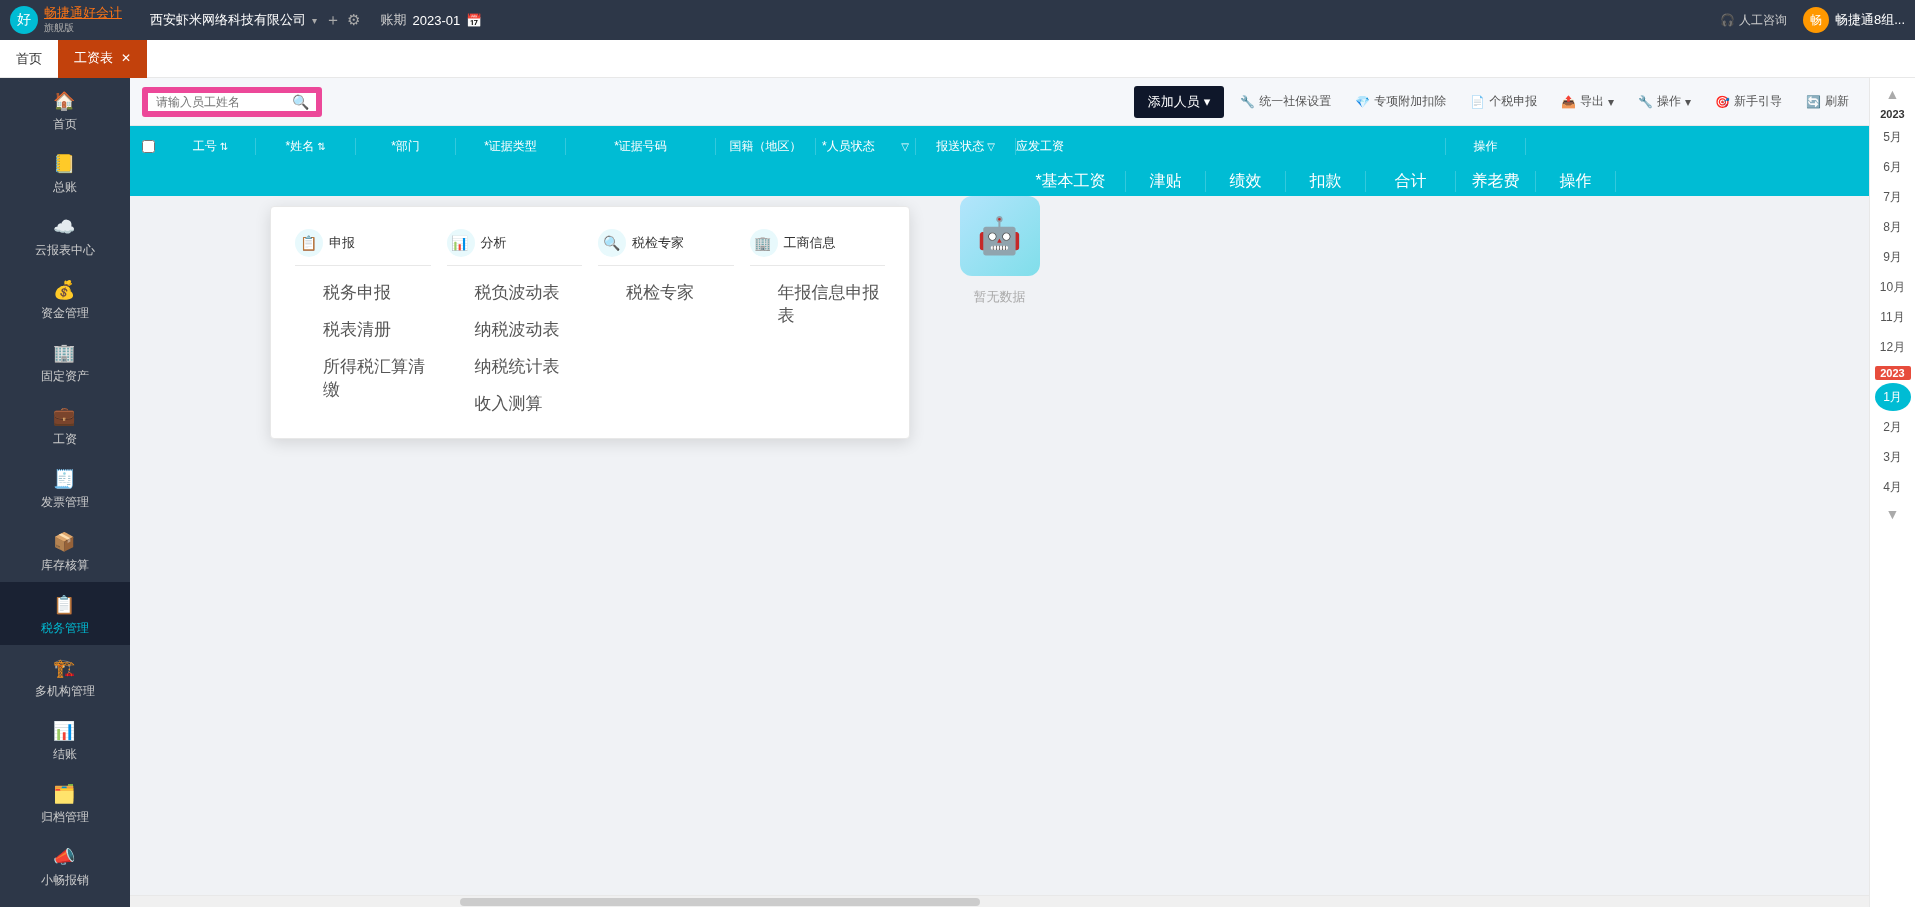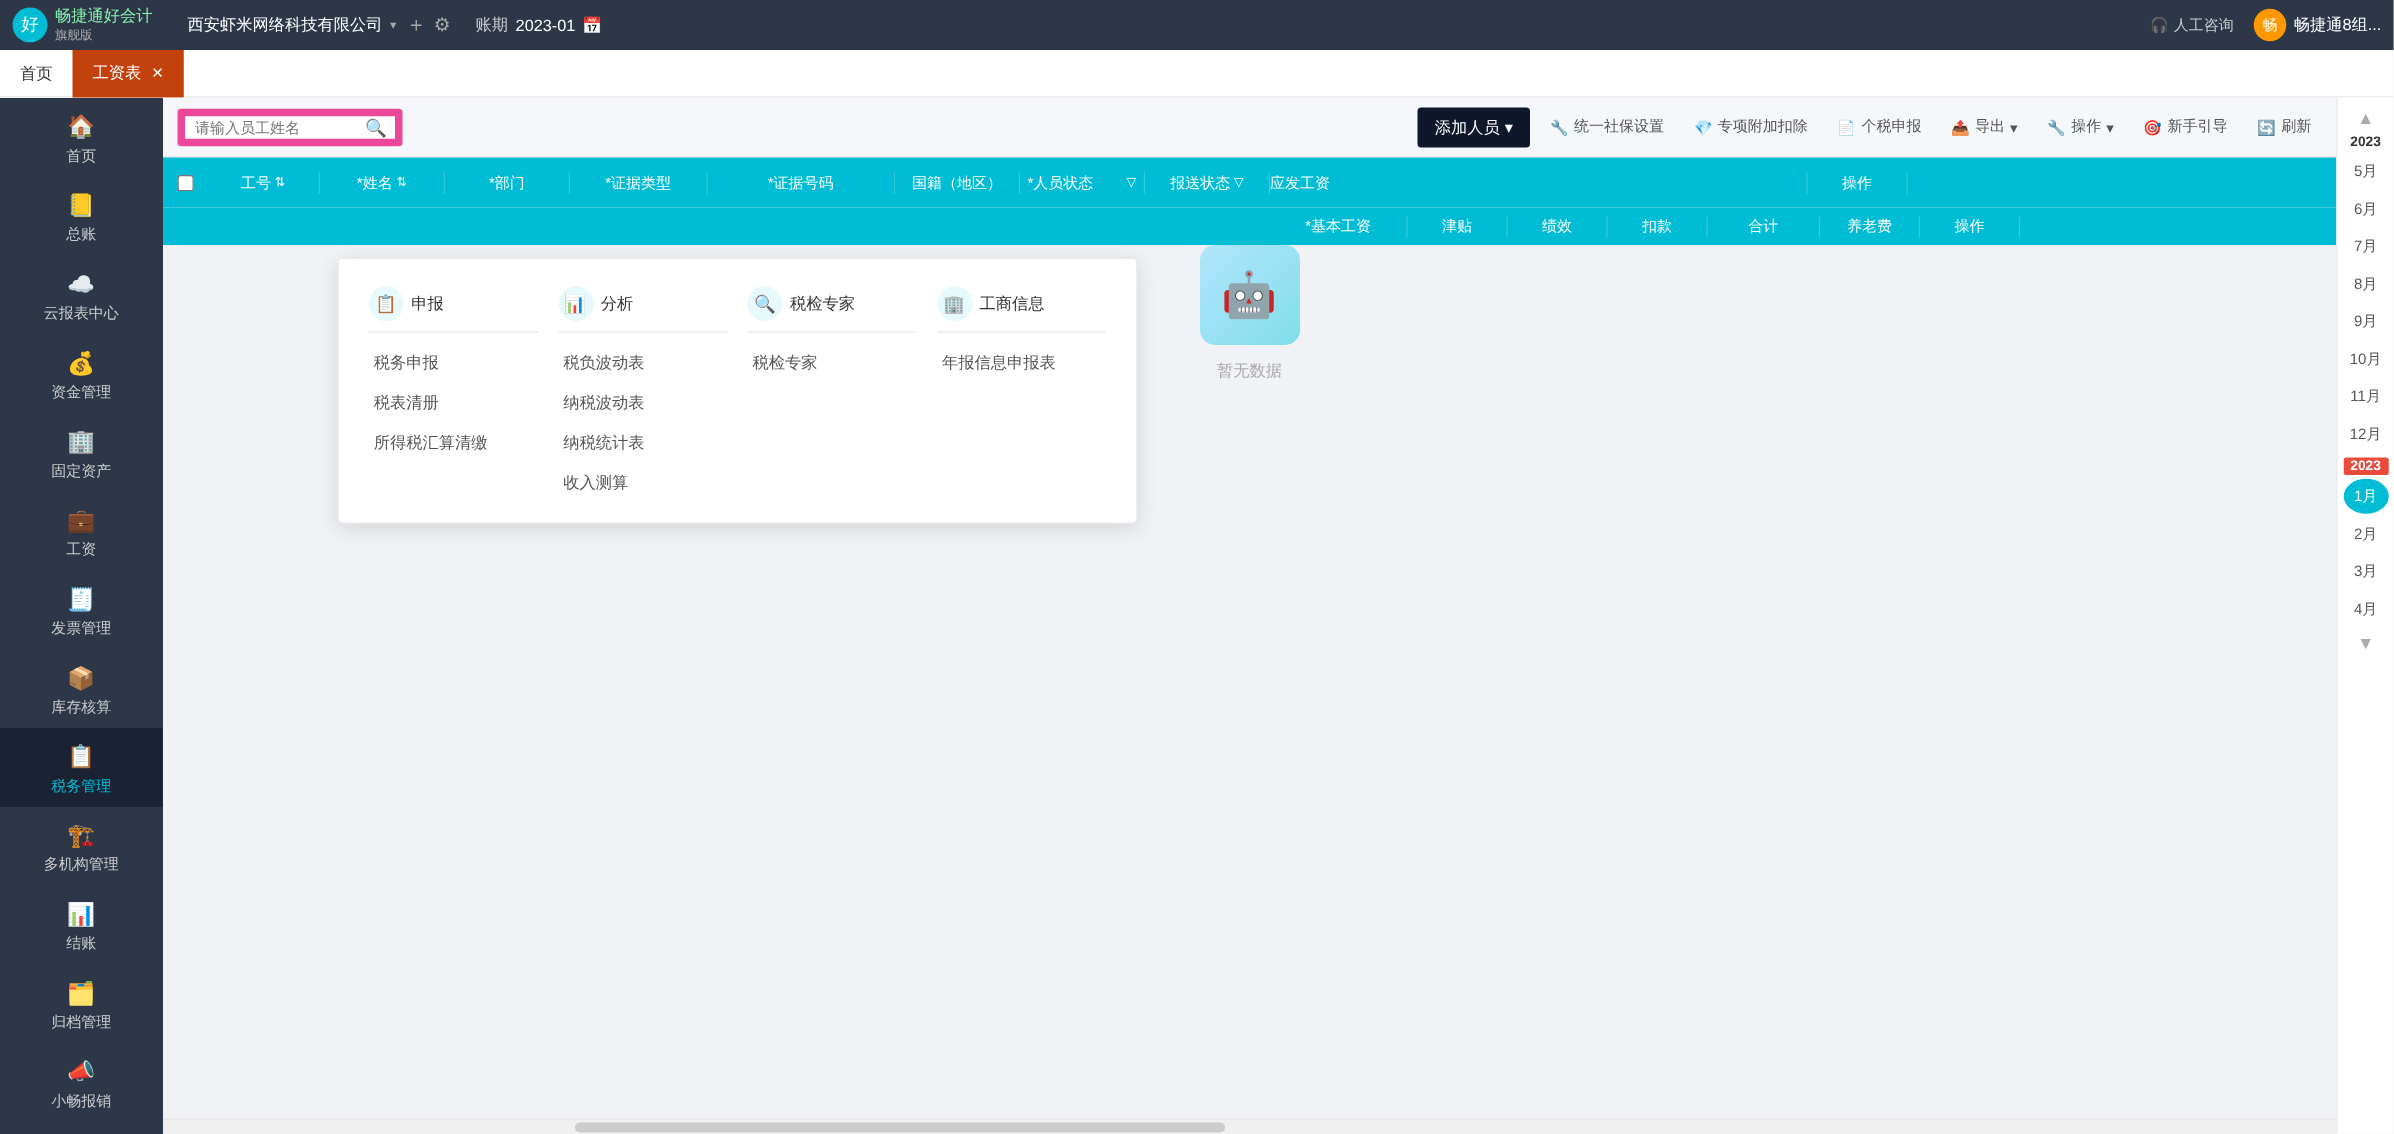--- a/index.html
+++ b/index.html
@@ -21,21 +21,21 @@
       width: 130px;
       gap: 6px;
     }
     .logo-icon {
       width: 28px; height: 28px;
       background: #00bcd4;
       border-radius: 50%;
       display: flex; align-items: center; justify-content: center;
       font-size: 14px; color: #fff;
     }
-    .logo-text { font-size: 13px; color: #86efac; line-height: 1.2; }
+    .logo-text { font-size: 13px; color: #f97316; line-height: 1.2; text-decoration: underline; }
     .logo-sub { font-size: 10px; color: #aaa; }
     .company-area {
       display: flex; align-items: center; gap: 6px;
       margin-left: 10px; color: #fff; font-size: 13px;
     }
     .chevron-down { font-size: 10px; color: #aaa; }
     .header-add-btn {
       margin-left: 8px; color: #aaa; font-size: 16px; cursor: pointer;
     }
     .header-settings-btn {
@@ -150,21 +150,21 @@
     .table-header {
       background: #00bcd4;
       display: flex; align-items: center;
       height: 40px; flex-shrink: 0;
       color: #fff; font-size: 12px;
     }
     .table-header-sub {
       background: #00bcd4;
       display: flex; align-items: center;
       height: 30px; flex-shrink: 0;
-      color: #fff; font-size: 12px;
+      color: #fff; font-size: 16px;
     }
     .th-check { width: 36px; display: flex; justify-content: center; align-items: center; flex-shrink: 0; }
     .th-cell { display: flex; align-items: center; justify-content: center; gap: 3px; border-right: 1px solid rgba(255,255,255,0.2); flex-shrink: 0; padding: 0 6px; }
     .sort-icon { font-size: 10px; }
     .filter-icon { font-size: 10px; }
 
     
     .w-id { width: 90px; }
     .w-name { width: 100px; }
     .w-dept { width: 100px; }
@@ -201,22 +201,22 @@
       border-bottom: 1px solid #e8e8e8;
       margin-bottom: 8px;
       color: #333; font-size: 13px; font-weight: 500;
     }
     .menu-section-icon {
       width: 28px; height: 28px; border-radius: 50%;
       background: #e8f9fc; display: flex; align-items: center; justify-content: center;
       font-size: 14px; color: #00bcd4;
     }
     .menu-item {
-      padding: 7px 4px; color: #555; font-size: 13px;
-      cursor: pointer; border-radius: 3px;
+      padding: 7px 4px; color: #555; font-size: 17px;
+      cursor: pointer; border-radius: 3px; margin-left: 24px;
     }
 
     
     .empty-state {
       flex: 1; display: flex; flex-direction: column;
       align-items: center; justify-content: center; gap: 12px;
     }
     .empty-icon {
       width: 80px; height: 80px;
       background: linear-gradient(135deg, #b3e5fc, #80deea);

